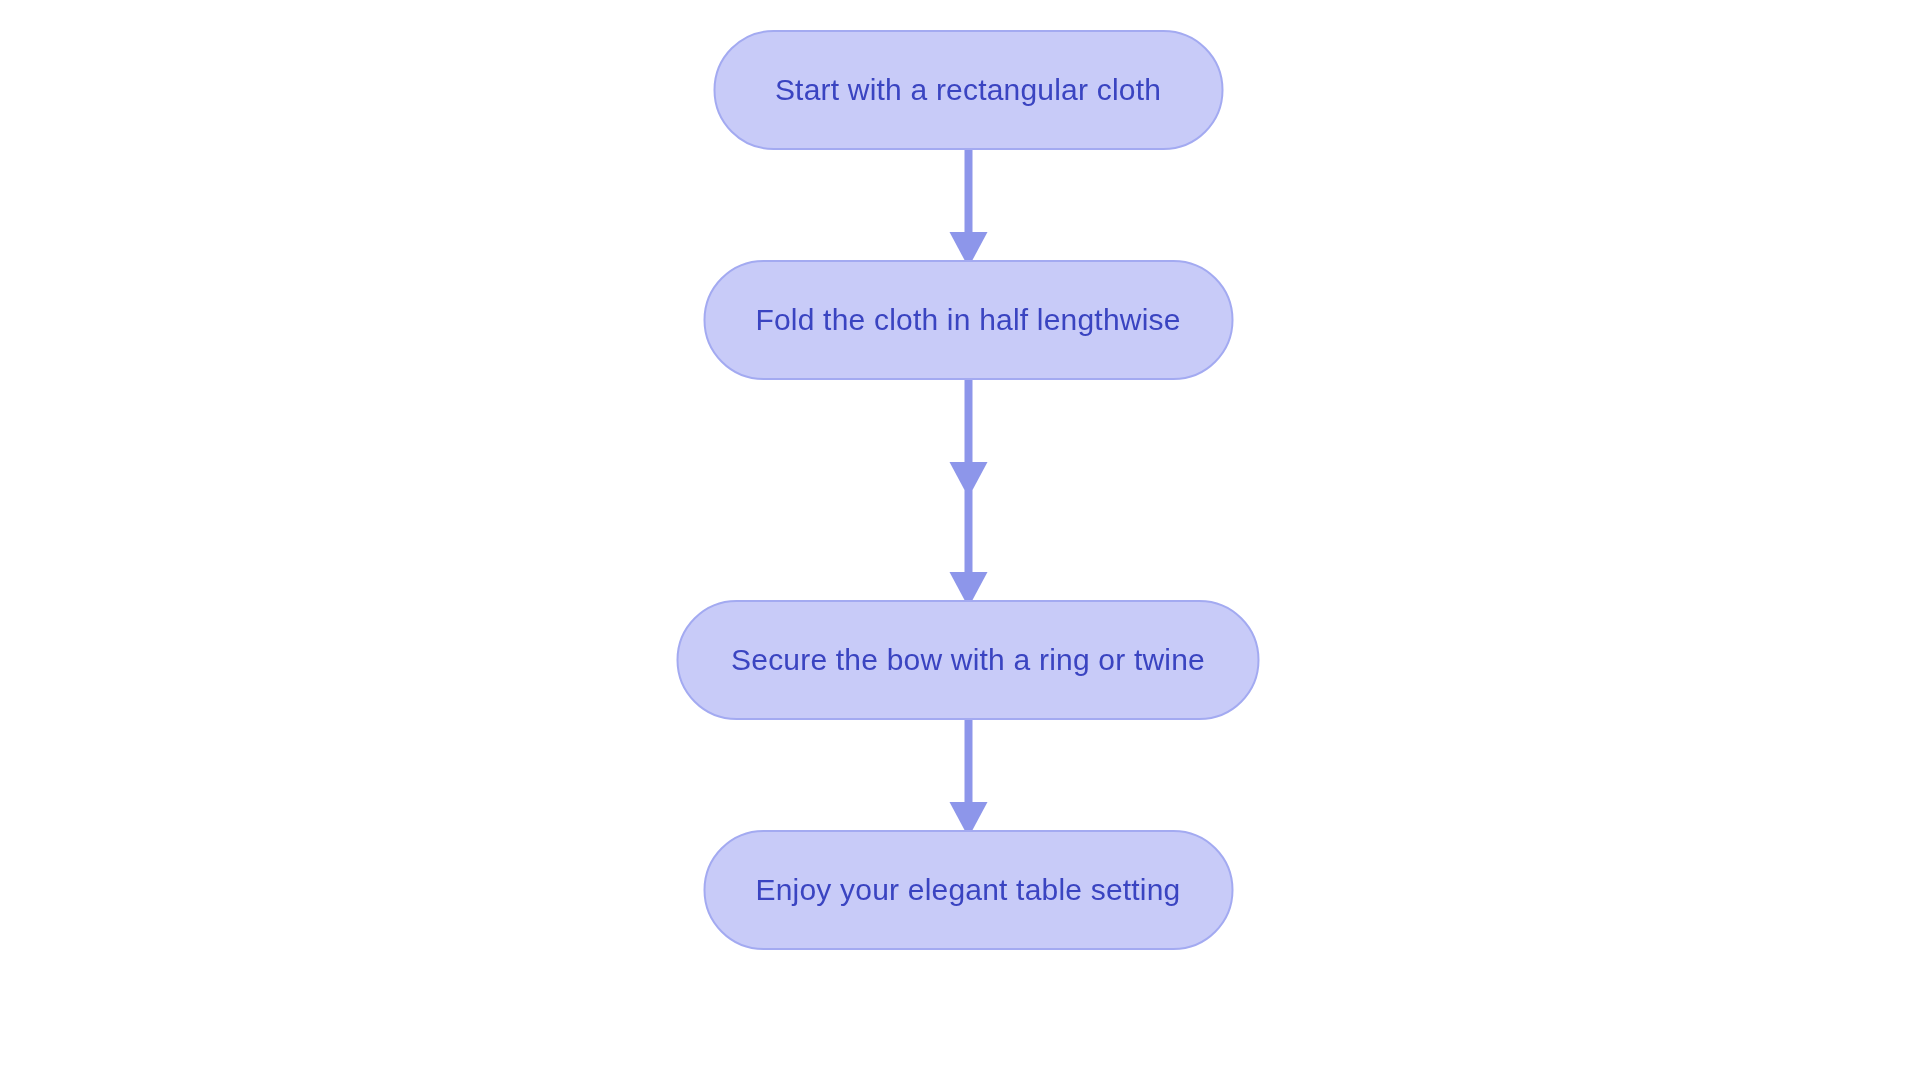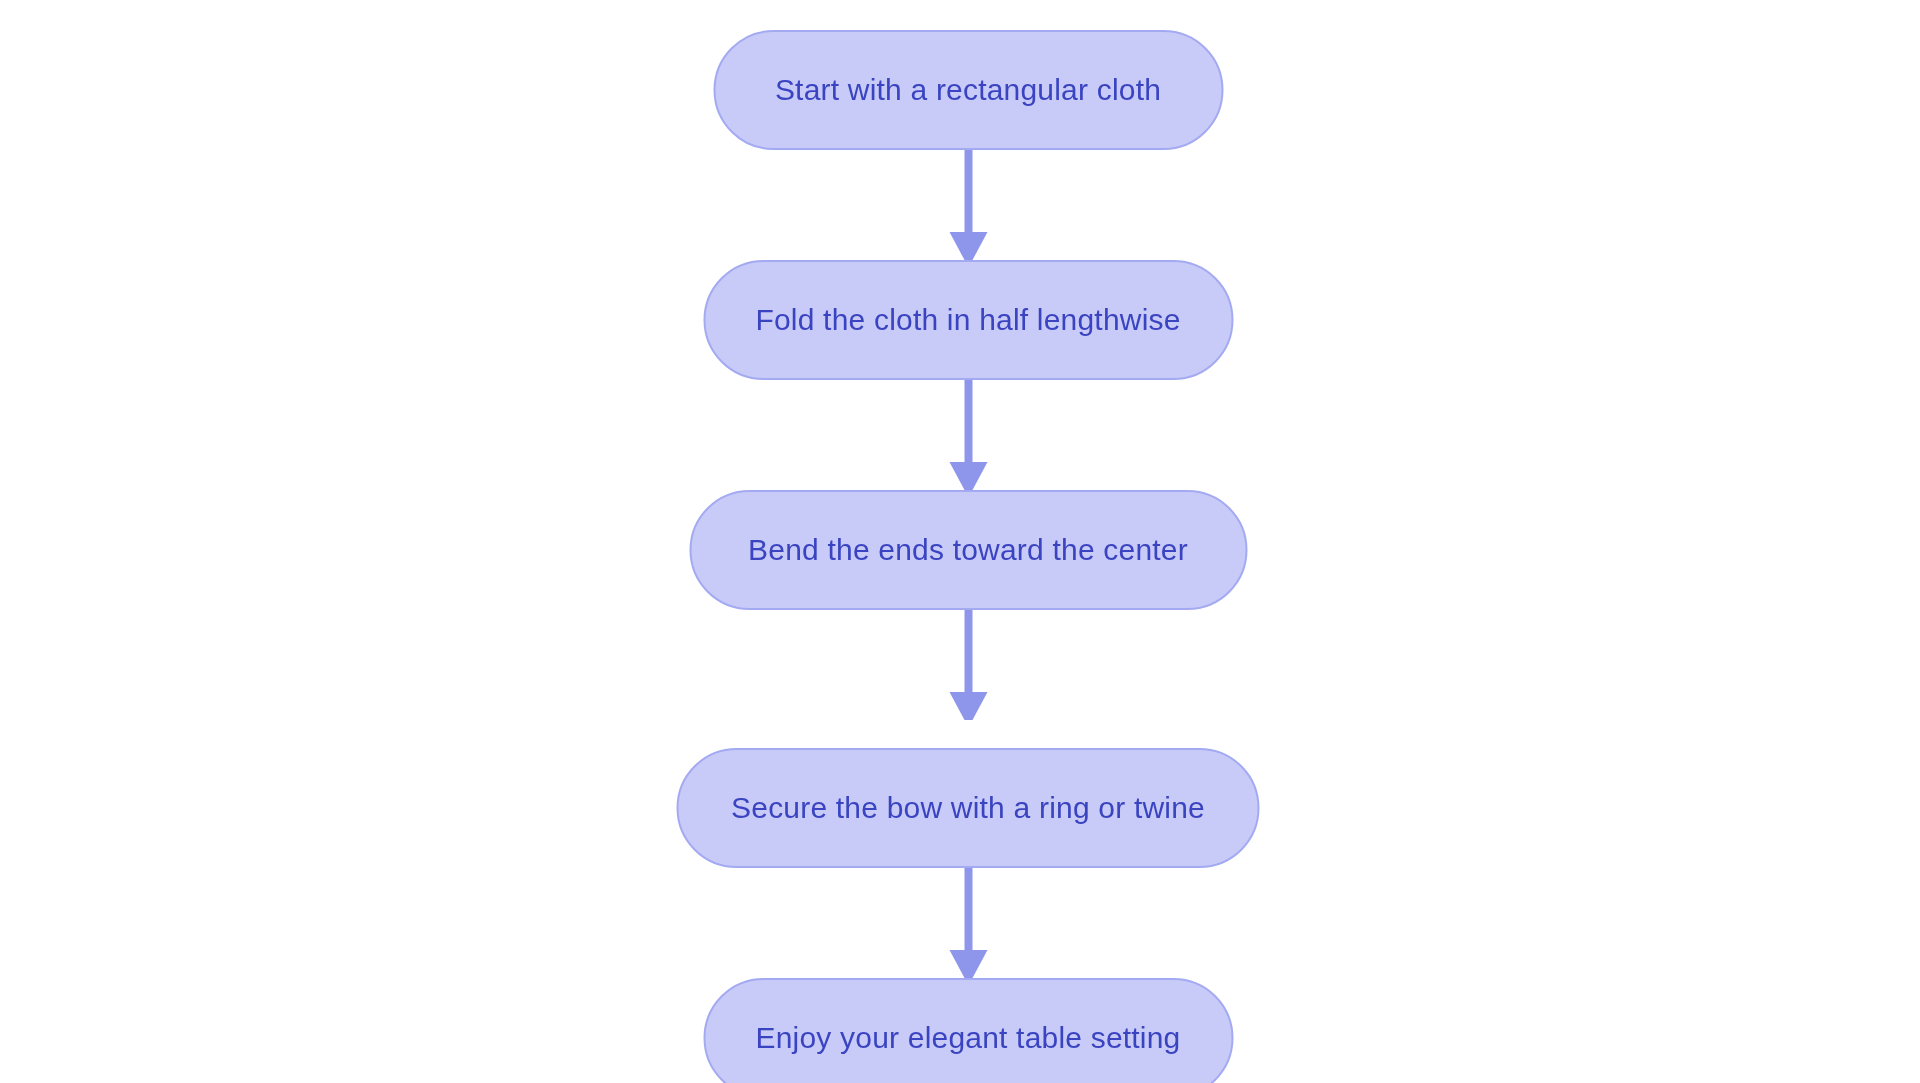--- a/index.html
+++ b/index.html
@@ -41,21 +41,21 @@
     align-items: center;
     justify-content: center;
     padding: 0 42px;
     font-size: 30px;
     letter-spacing: 0.2px;
     white-space: nowrap;
   }
   .n1 { min-width: 510px; }
   .n2 { min-width: 530px; text-align: center; }
   .n3 { min-width: 558px; }
-  .n4 { min-width: 583px; margin-top: 28px; }
+  .n4 { min-width: 583px; }
   .n5 { min-width: 530px; align-items: center; }
   .connector {
     position: relative;
     width: 32px;
     height: 110px;
     flex: 0 0 auto;
   }
   .connector .line {
     position: absolute;
     left: 50%;
@@ -94,23 +94,20 @@
 
     <div class="node n2">
       <span>Fold the cloth in half lengthwise</span>
     </div>
 
     <div class="connector">
       <span class="line"></span>
       <span class="head"></span>
     </div>
 
-    <div class="node n3">
-      <span>Bend the ends toward the center</span>
-    </div>
 
     <div class="connector">
       <span class="line"></span>
       <span class="head"></span>
     </div>
 
     <div class="node n4">
       <span>Secure the bow with a ring or twine</span>
     </div>
 

